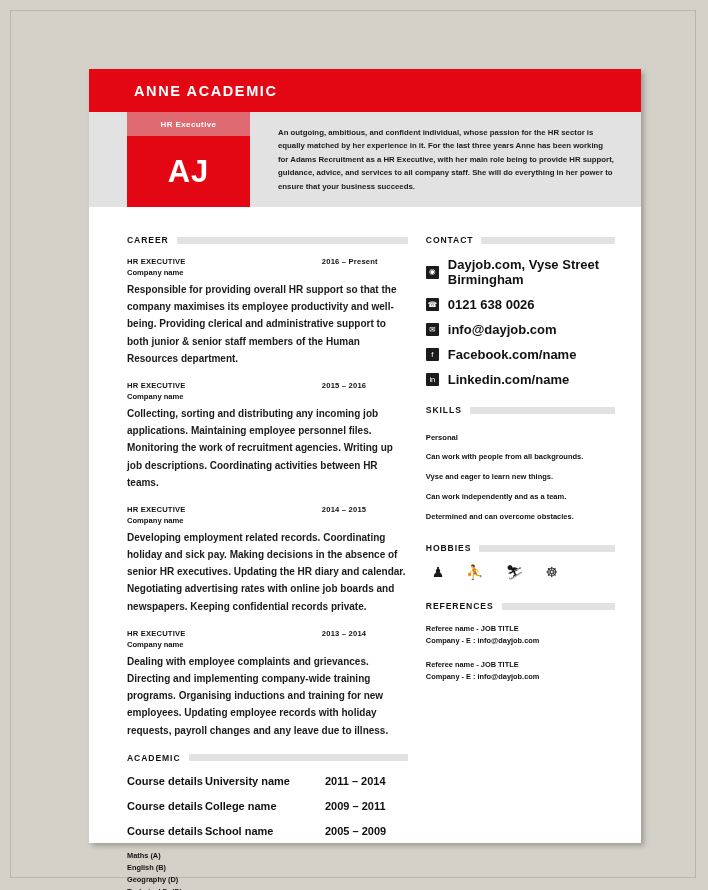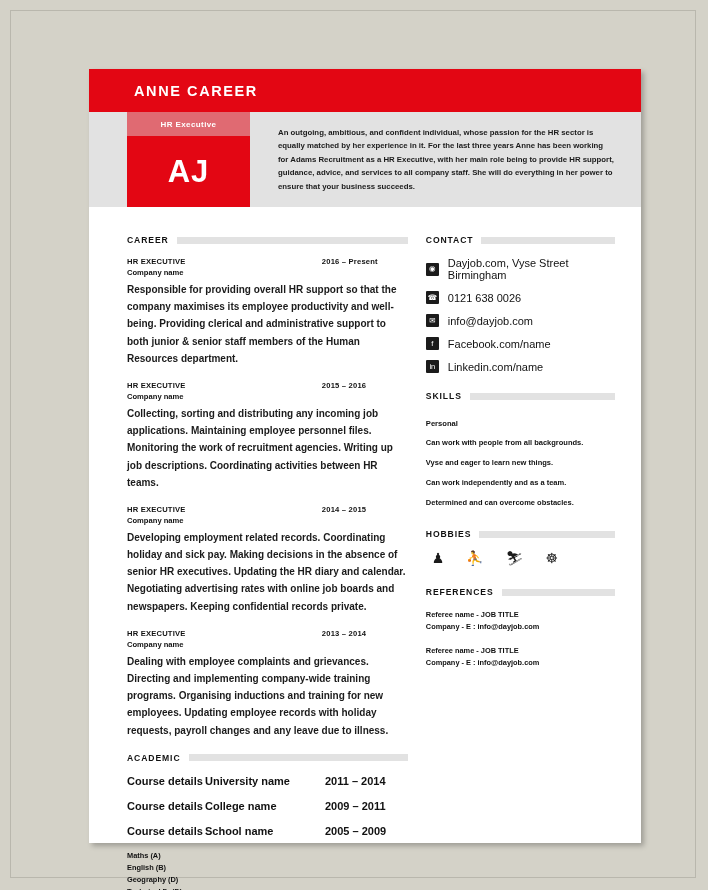--- a/index.html
+++ b/index.html
@@ -203,23 +203,23 @@
     margin-right: 9px;
     display: flex;
     align-items: center;
     justify-content: center;
     color: #ffffff;
     font-size: 7.5px;
     line-height: 1;
     flex: none;
   }
   .c-text {
-    font-size: 11px;
-    color: #111111;
-    font-weight: normal;
+    font-size: 13px;
+    color: #111111;
+    font-weight: bold;
   }
 
   .skill-group-label {
     font-size: 7.6px;
     font-weight: bold;
     color: #111111;
     margin-bottom: 10px;
   }
   .skill-item {
     font-size: 7.5px;
@@ -252,21 +252,21 @@
   .mt18 { margin-top: 18px; }
   .mt22 { margin-top: 22px; }
 </style>
 </head>
 <body>
 
 <div class="page-frame">
   <div class="resume">
 
     <div class="header-bar">
-      <div class="name">ANNE CAREER</div>
+      <div class="name">ANNE ACADEMIC</div>
     </div>
 
     <div class="profile-row">
       <div class="badge-col">
         <div class="job-title-band">
           <span>HR Executive</span>
         </div>
         <div class="initials-box">
           <span>AJ</span>
         </div>

